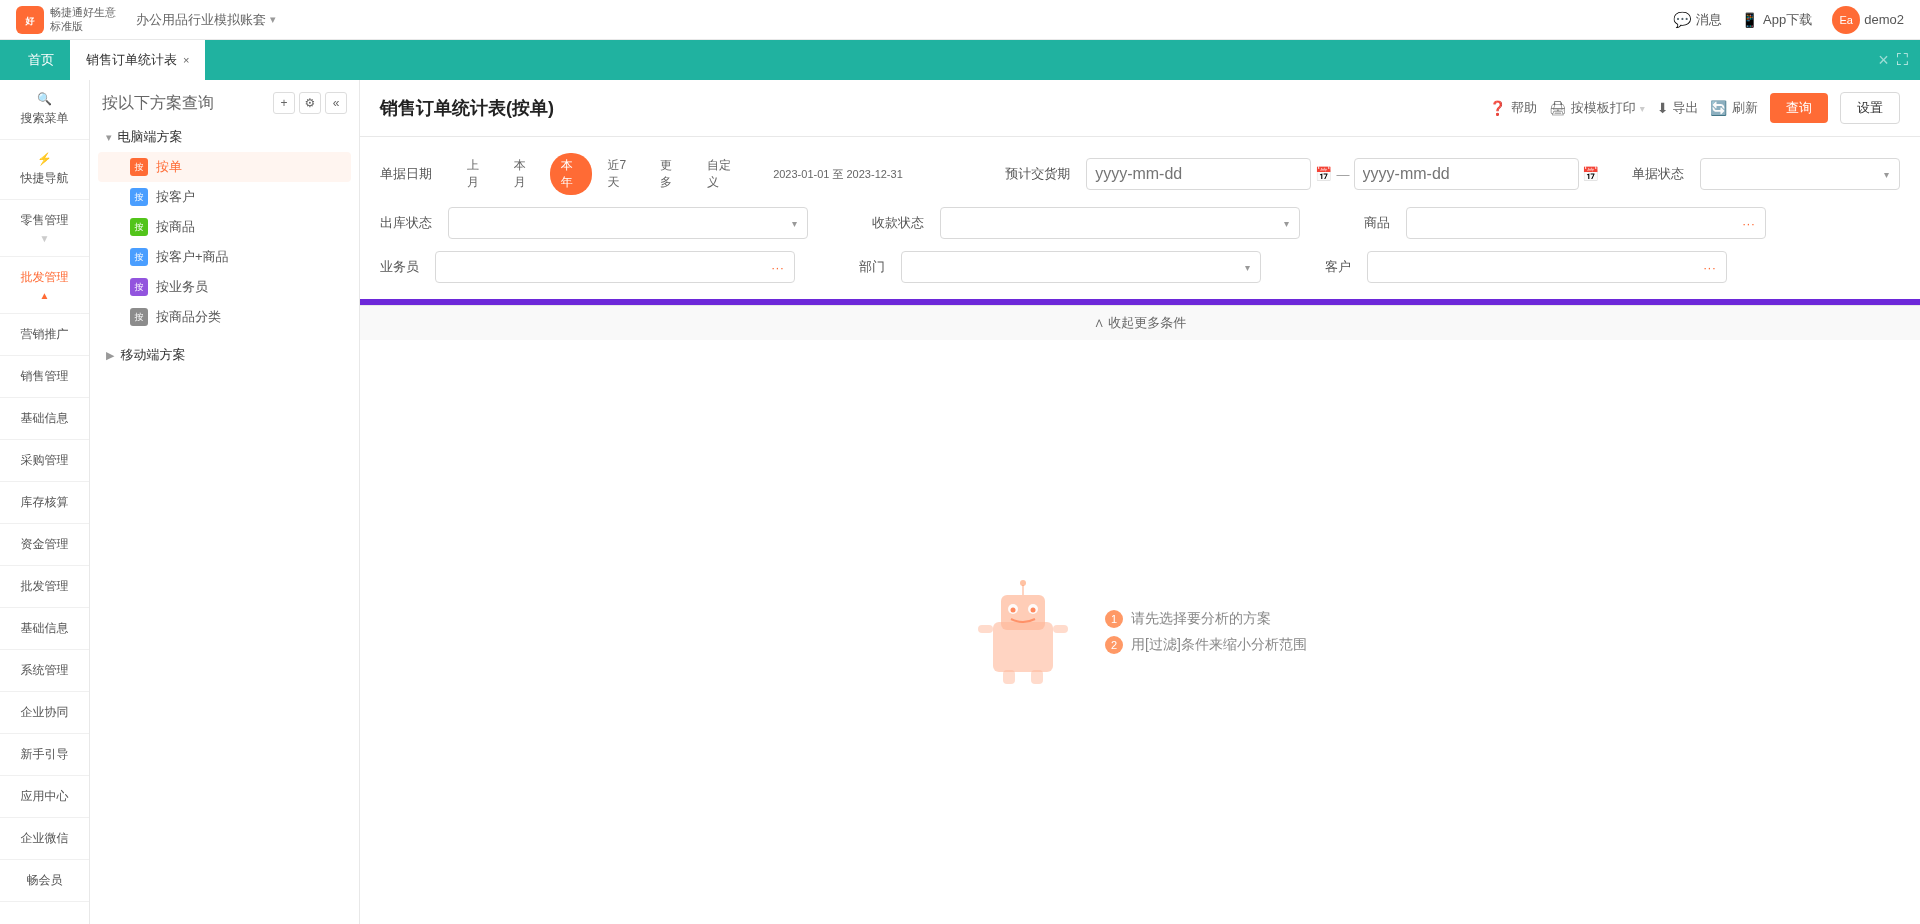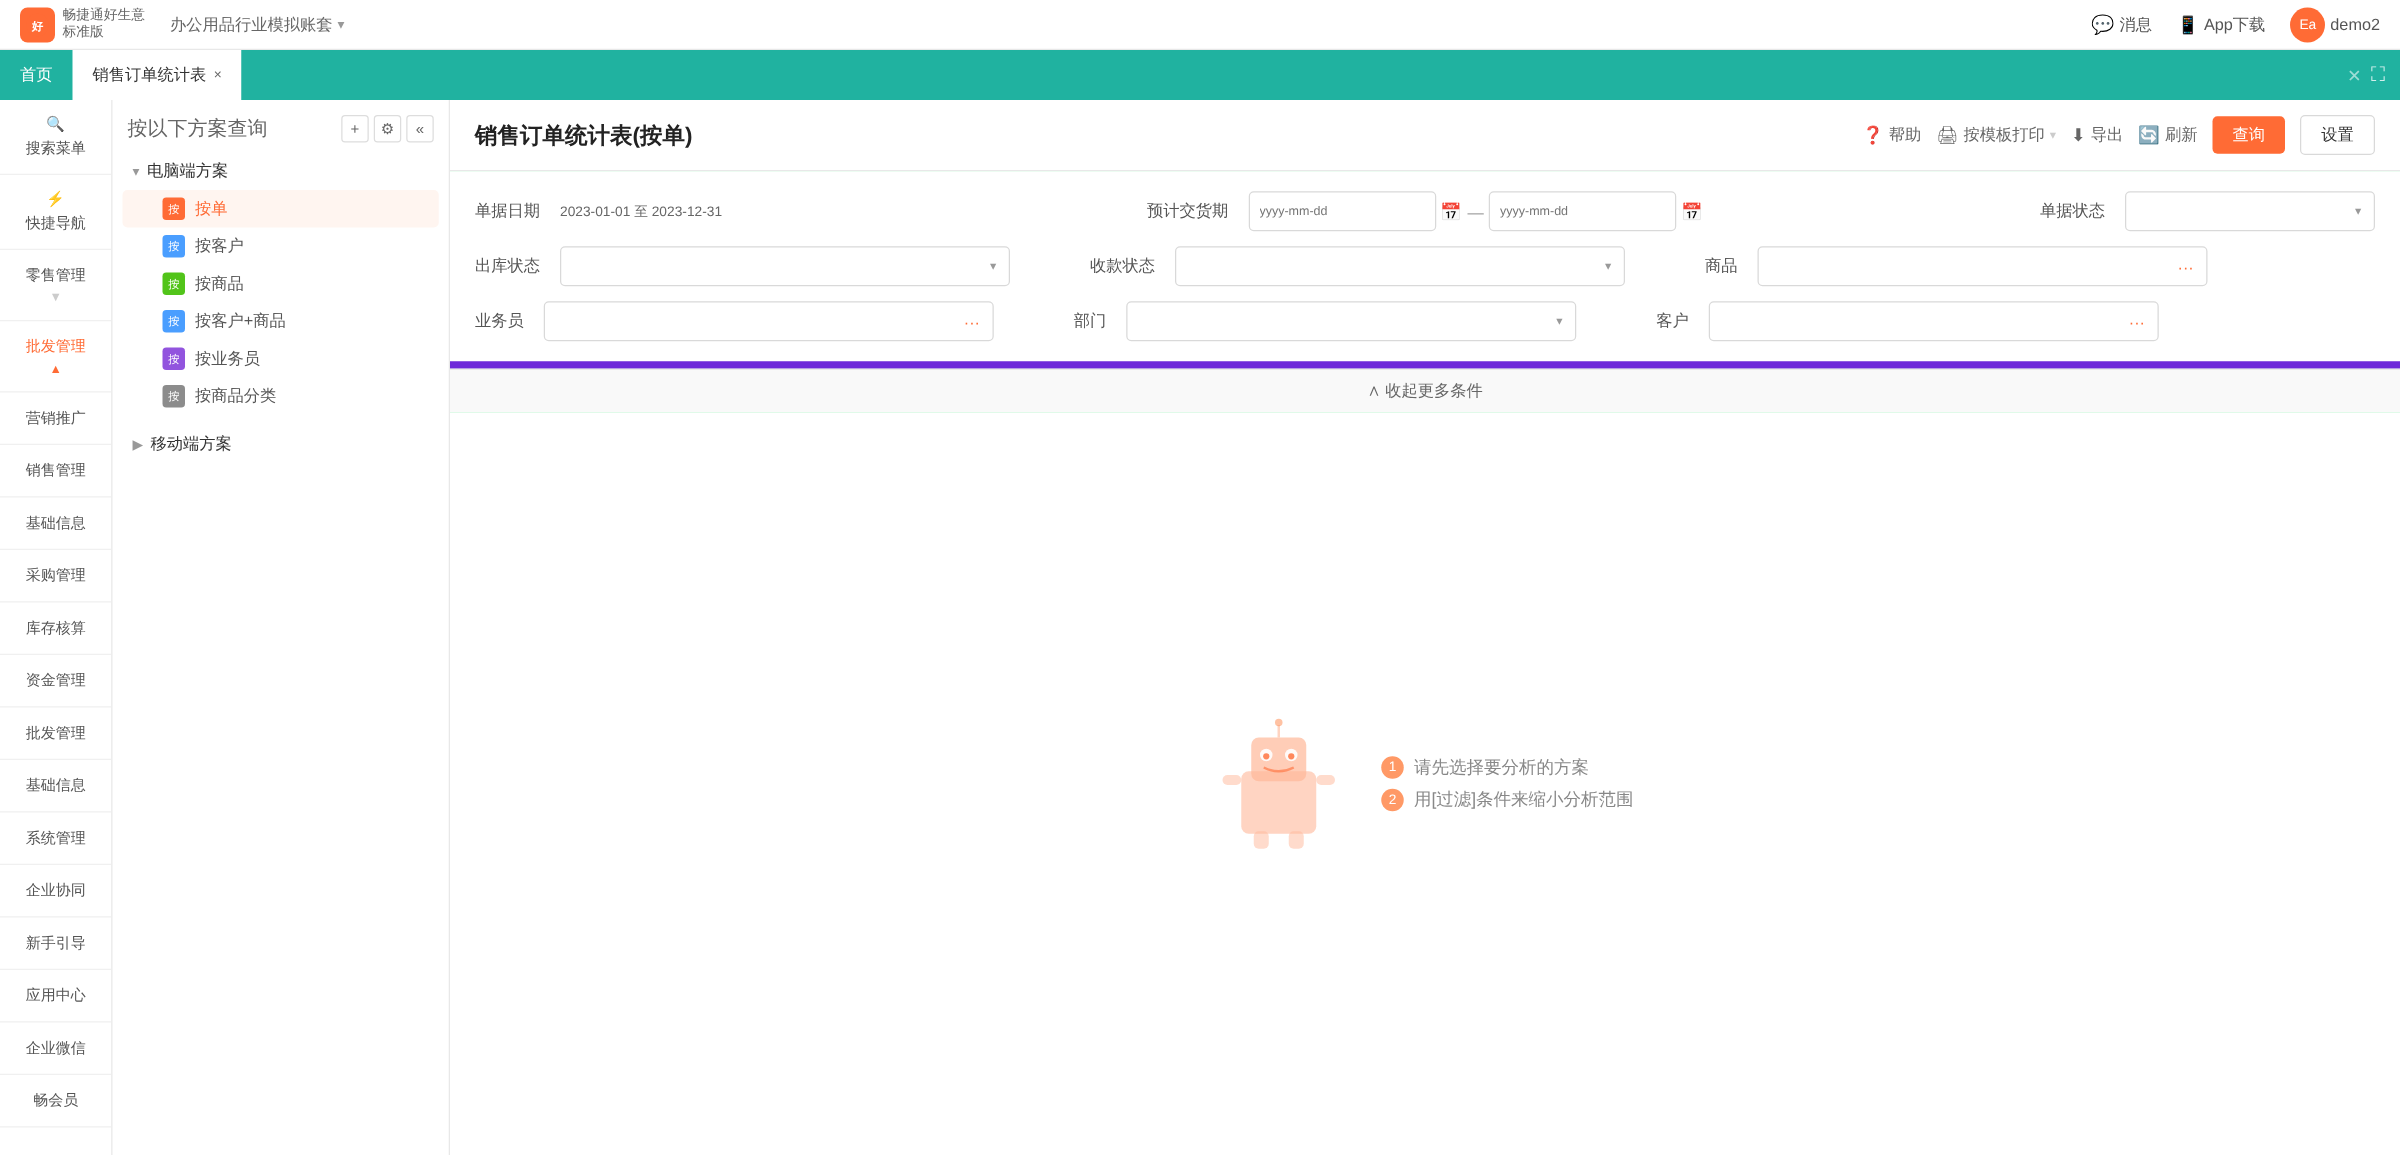--- a/index.html
+++ b/index.html
@@ -74,21 +74,21 @@
       color: white;
       font-size: 11px;
     }
 
     
     .tab-bar {
       height: 40px;
       background: #20b2a0;
       display: flex;
       align-items: center;
-      padding: 0 0 0 0;
+      padding: 0 0 0 12px;
     }
     .tab-item {
       height: 40px;
       display: flex;
       align-items: center;
       padding: 0 16px;
       cursor: pointer;
       font-size: 13px;
       color: rgba(255,255,255,0.8);
       gap: 6px;
@@ -341,21 +341,21 @@
       align-items: center;
       gap: 4px;
       flex: 1;
     }
     .date-input {
       flex: 1;
       height: 32px;
       border: 1px solid #d9d9d9;
       border-radius: 4px;
       padding: 0 8px;
-      font-size: 10px;
+      font-size: 16px;
       color: #bbb;
       outline: none;
     }
     .date-separator { color: #999; font-size: 13px; }
     .calendar-icon { color: #ff6b35; font-size: 14px; cursor: pointer; }
 
     .more-conditions {
       text-align: center;
       padding: 8px 0;
       color: #666;
@@ -618,20 +618,28 @@
             <button class="btn-default">设置</button>
           </div>
         </div>
       </div>
 
       <div class="filter-area">
 
         <div class="filter-row">
 
           <span class="section-label">单据日期</span>
+          <div class="date-pill-group">
+            <span class="date-pill">上月</span>
+            <span class="date-pill">本月</span>
+            <span class="date-pill active">本年</span>
+            <span class="date-pill">近7天</span>
+            <span class="date-pill">更多</span>
+            <span class="date-pill">自定义</span>
+          </div>
           <div class="date-input-wrap" style="flex:0 0 auto;min-width:200px;">
             <span style="font-size:11px;color:#666;white-space:nowrap;">2023-01-01 至 2023-12-31</span>
           </div>
 
           <div style="flex:1"></div>
 
           <span class="section-label">预计交货期</span>
           <div class="date-input-wrap" style="flex:0 0 280px;">
             <input class="date-input" type="text" placeholder="yyyy-mm-dd" style="">
             <span class="calendar-icon">📅</span>

